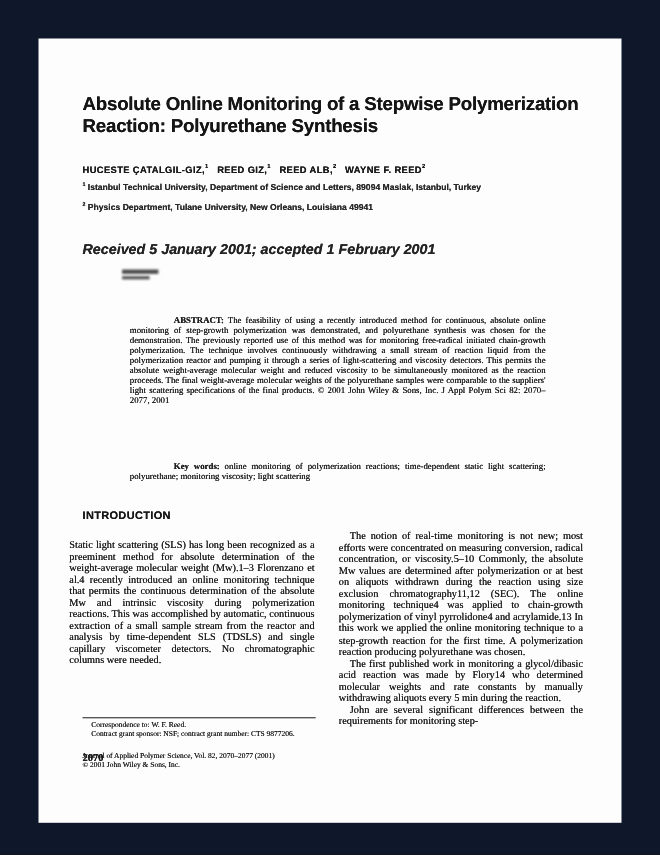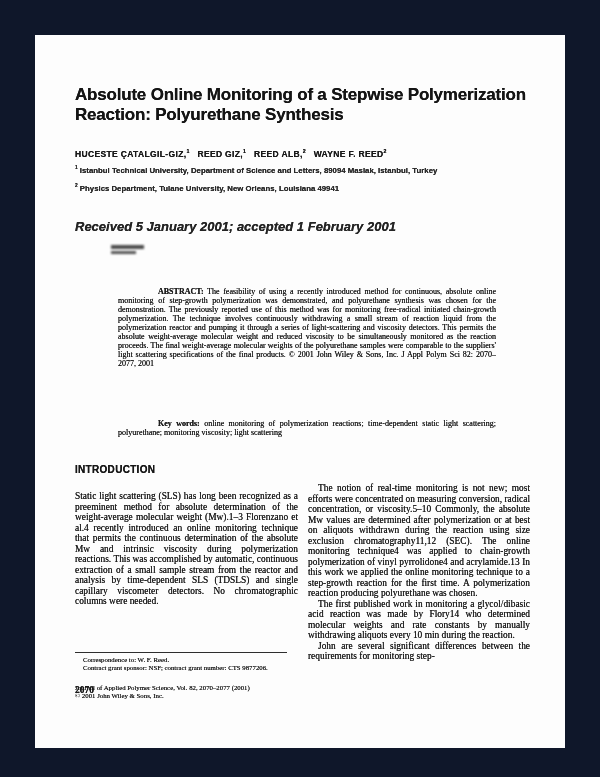--- a/index.html
+++ b/index.html
@@ -92,21 +92,21 @@
     letter-spacing: 0.3px;
     color: #171717;
     text-shadow: 0 0 0.5px #171717;
   }
   .col {
     font-size: 9.4px; line-height: 10.5px;
     text-align: justify;
     color: #202020;
     text-shadow: 0 0 0.35px #202020;
   }
-  .col-left  { left: 40px;  top: 456px; width: 223px; }
+  .col-left  { left: 28px;  top: 456px; width: 223px; }
   .col-right { left: 273px; top: 424px; width: 222px; margin-top: 24px; }
   .col p.indent { text-indent: 10px; }
 
   .footnote-rule {
     left: 40px; top: 617px;
     width: 212px; height: 1px;
     background: #2e2e2e;
   }
   .footnotes {
     left: 40px; top: 621px; width: 223px;
@@ -163,21 +163,21 @@
       </div>
 
       <h2 class="abs section-heading">INTRODUCTION</h2>
 
       <div class="abs col col-left">
         <p>Static light scattering (SLS) has long been recognized as a preeminent method for absolute determination of the weight-average molecular weight (Mw).1–3 Florenzano et al.4 recently introduced an online monitoring technique that permits the continuous determination of the absolute Mw and intrinsic viscosity during polymerization reactions. This was accomplished by automatic, continuous extraction of a small sample stream from the reactor and analysis by time-dependent SLS (TDSLS) and single capillary viscometer detectors. No chromatographic columns were needed.</p>
       </div>
 
       <div class="abs col col-right">
         <p class="indent">The notion of real-time monitoring is not new; most efforts were concentrated on measuring conversion, radical concentration, or viscosity.5–10 Commonly, the absolute Mw values are determined after polymerization or at best on aliquots withdrawn during the reaction using size exclusion chromatography11,12 (SEC). The online monitoring technique4 was applied to chain-growth polymerization of vinyl pyrrolidone4 and acrylamide.13 In this work we applied the online monitoring technique to a step-growth reaction for the first time. A polymerization reaction producing polyurethane was chosen.</p>
-        <p class="indent">The first published work in monitoring a glycol/dibasic acid reaction was made by Flory14 who determined molecular weights and rate constants by manually withdrawing aliquots every 10 min during the reaction.</p>
+        <p class="indent">The first published work in monitoring a glycol/dibasic acid reaction was made by Flory14 who determined molecular weights and rate constants by manually withdrawing aliquots every 5 min during the reaction.</p>
         <p class="indent">John are several significant differences between the requirements for monitoring step-</p>
       </div>
 
       <div class="abs footnote-rule"></div>
 
       <div class="abs footnotes">
         <div>Correspondence to: W. F. Reed.</div>
         <div>Contract grant sponsor: NSF; contract grant number: CTS 9877206.</div>
       </div>
 

